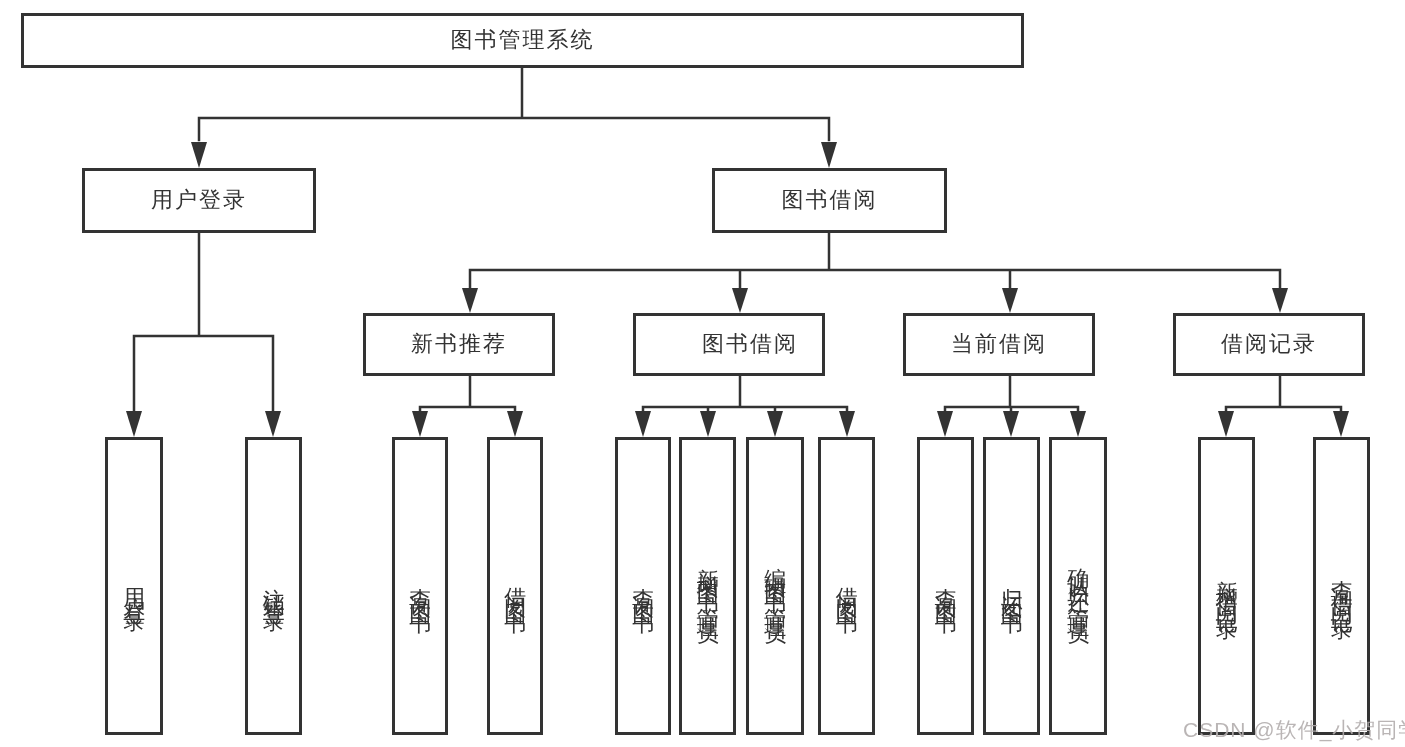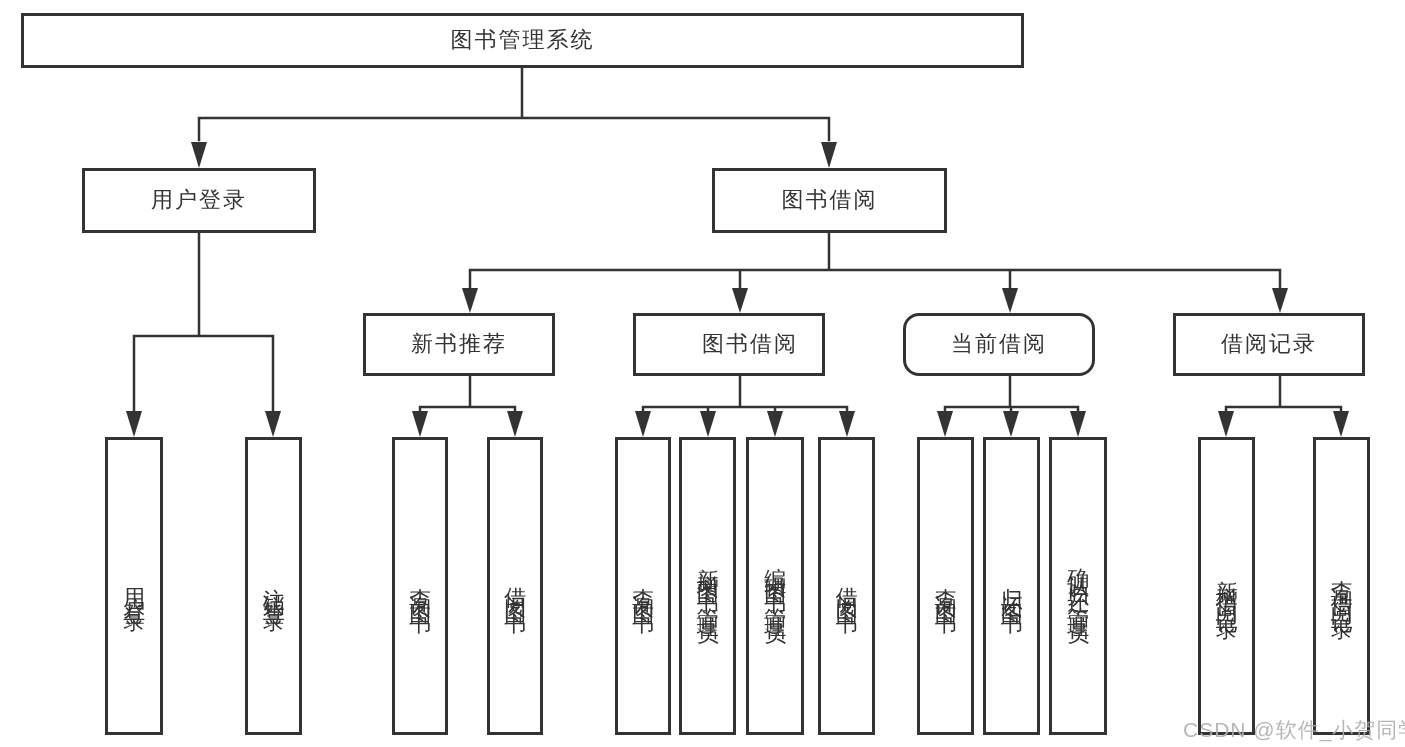--- a/index.html
+++ b/index.html
@@ -36,21 +36,21 @@
     letter-spacing: 2px;
     text-align: center;
     line-height: 1.2;
   }
   .root-box    { left: 21px;  top: 13px;  width: 1003px; height: 55px; border-width: 3px; }
   .lv2-a       { left: 82px;  top: 168px; width: 234px;  height: 65px; }
   .lv2-b       { left: 712px; top: 168px; width: 235px;  height: 65px; }
   .lv3         { top: 313px; height: 63px; width: 192px; }
   .lv3-a { left: 363px; }
   .lv3-b { left: 633px; padding-left: 42px; }
-  .lv3-c { left: 903px; border-radius: 16px; }
+  .lv3-c { left: 903px; }
   .lv3-d { left: 1173px; }
   .leaf {
     top: 437px;
     height: 298px;
     width: 57px;
   }
   .vtext {
     writing-mode: vertical-rl;
     text-orientation: mixed;
     letter-spacing: 8px;

